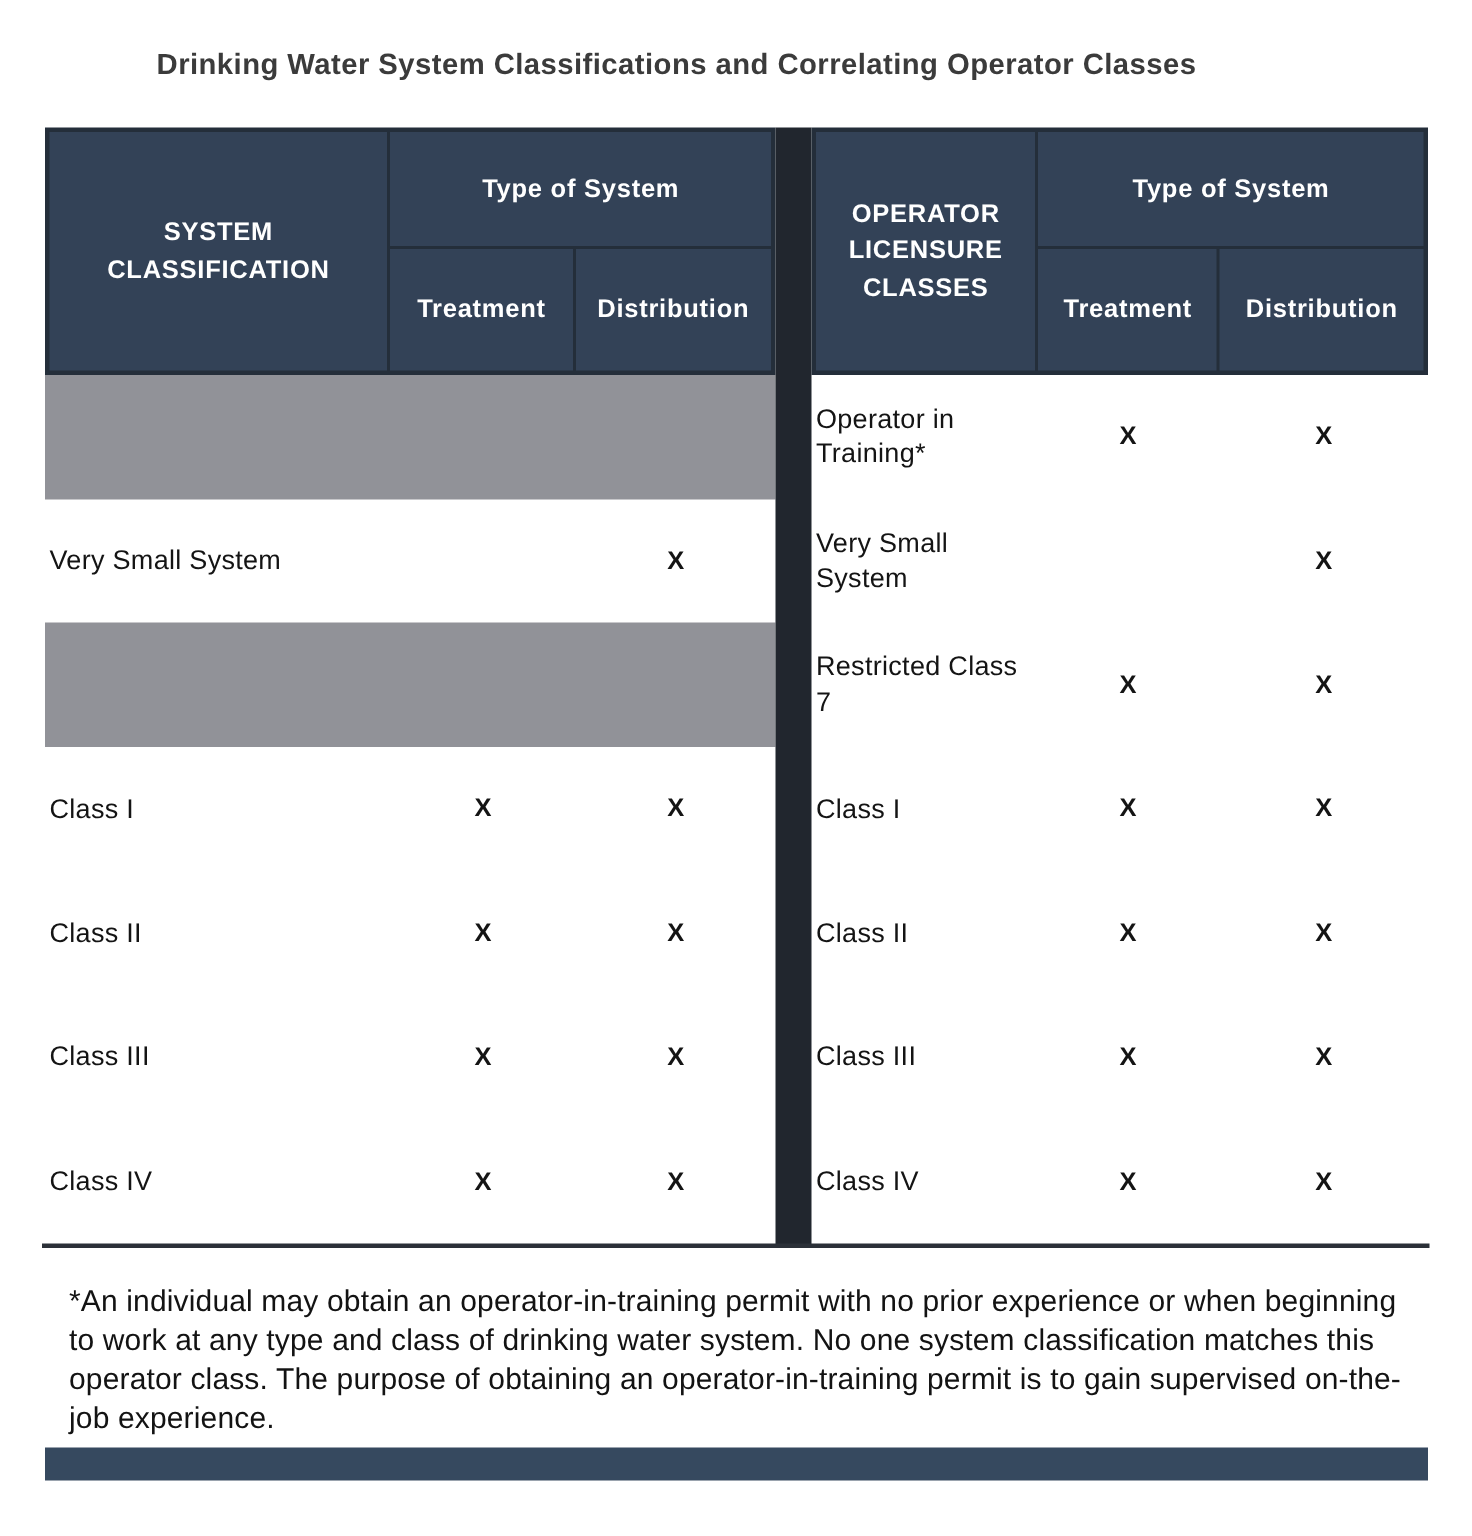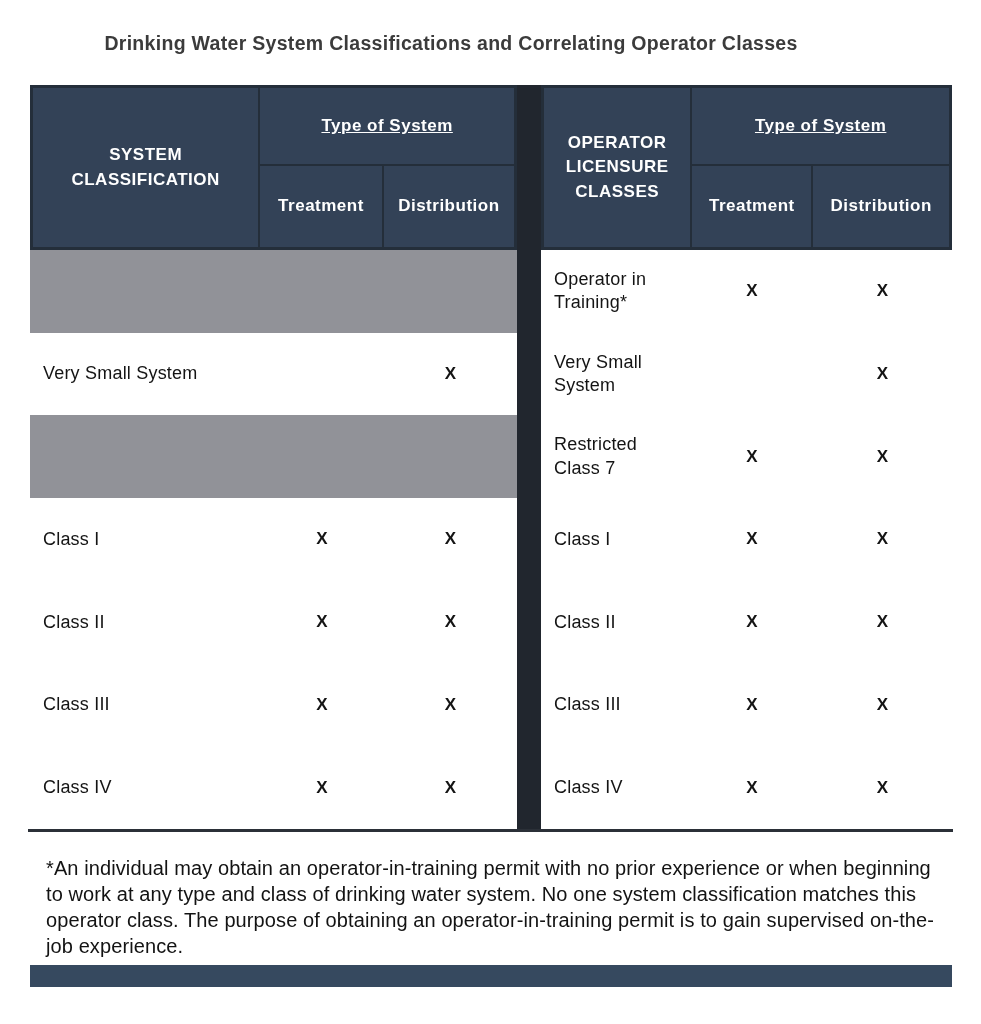--- a/index.html
+++ b/index.html
@@ -21,26 +21,26 @@
     padding: 3px; display: grid; gap: 2px; grid-template-rows: 76fr 81fr;
   }
   .tbl-left .thead, .tbl-left .trow   { grid-template-columns: 230fr 124fr 133fr; }
   .tbl-right .thead, .tbl-right .trow { grid-template-columns: 150fr 122fr 139fr; }
   .hcell {
     background: #334257; color: #ffffff; display: flex; align-items: center;
     justify-content: center; text-align: center; font-weight: 700;
     font-size: 17px; letter-spacing: 0.5px; line-height: 1.45; padding: 0 4px;
   }
   .hcorner { grid-row: 1 / 3; grid-column: 1; }
-  .hgroup  { grid-row: 1; grid-column: 2 / 4; text-decoration: underline; }
+  .hgroup  { grid-row: 1; grid-column: 2 / 4; }
   .tbody { flex: 1; display: grid; grid-template-rows: repeat(7, 1fr); }
   .trow { display: grid; }
   .trow.shaded { background: #919298; }
   .cell-label {
-    display: flex; align-items: center; padding-left: 13px; padding-right: 4px;
+    display: flex; align-items: center; padding-left: 3px; padding-right: 4px;
     font-size: 18px; color: #141414; letter-spacing: 0.2px; line-height: 1.3;
   }
   .cell-x {
     display: flex; align-items: center; justify-content: center;
     font-size: 17px; font-weight: 700; color: #141414;
   }
   .divider { position: absolute; left: 517px; top: 85px; width: 24px; height: 747px; background: #21262e; }
   .hline   { position: absolute; left: 28px; top: 829px; width: 925px; height: 3px; background: #2b3038; }
   .footnote {
     position: absolute; left: 46px; top: 855px; width: 906px;

